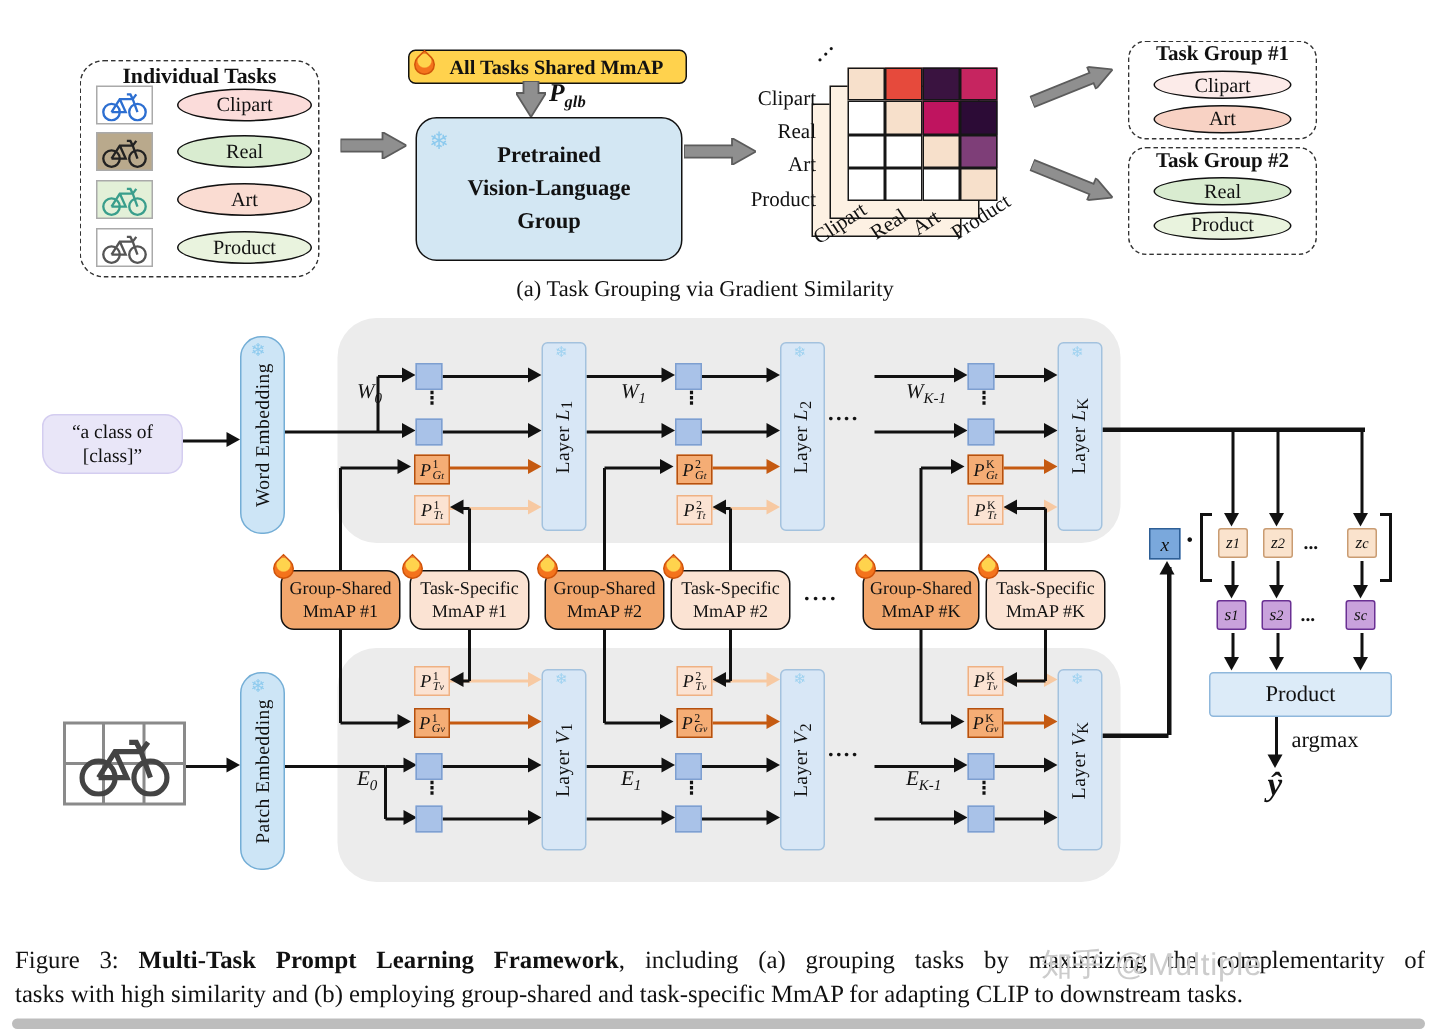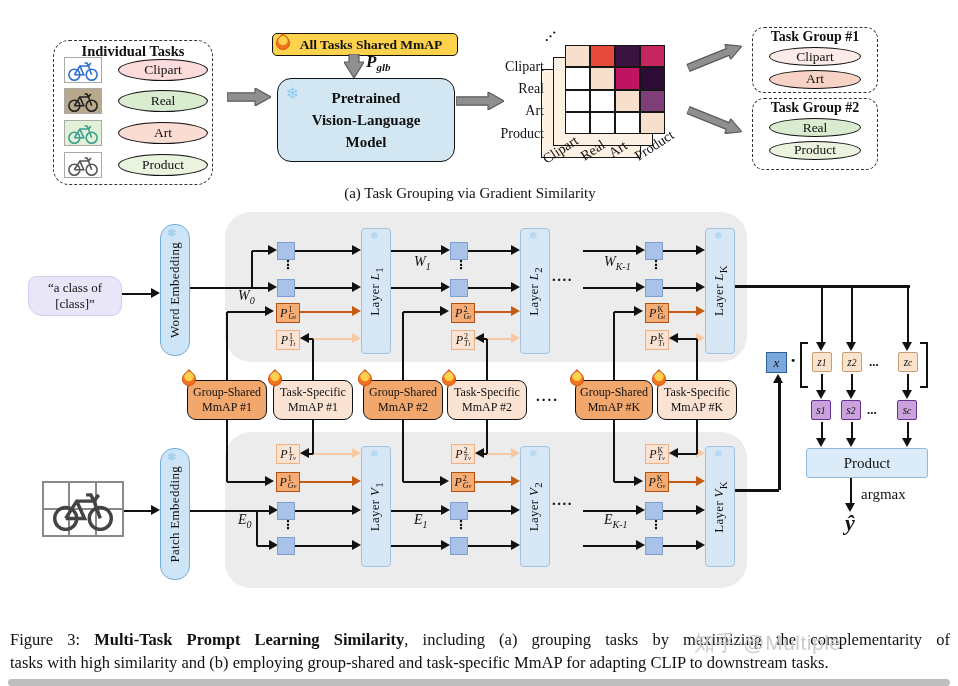--- a/index.html
+++ b/index.html
@@ -7,21 +7,21 @@
     font-family:"Liberation Serif","DejaVu Serif",serif;color:#111;overflow:hidden;}
   #canvas *{box-sizing:border-box;}
   .abs{position:absolute;}
   
   #itasks-box{left:53px;top:40px;width:160px;height:145px;border:1.6px dashed #333;border-radius:16px;}
   #itasks-title{left:53px;top:43px;width:160px;text-align:center;font-weight:bold;font-size:14.5px;}
   #banner{left:272px;top:33px;width:186px;height:23px;background:#ffd24d;border:1.5px solid #111;
     border-radius:5px;display:flex;align-items:center;justify-content:center;font-weight:bold;font-size:13.5px;padding-left:12px;}
   #pglb{left:366px;top:52px;font-size:17px;font-weight:bold;font-style:italic;}
   #pglb sub{font-size:11px;}
-  #vlm{left:277px;top:78px;width:178px;height:84px;background:#d3e7f3;border:1.6px solid #111;border-radius:14px;
+  #vlm{left:277px;top:78px;width:178px;height:96px;background:#d3e7f3;border:1.6px solid #111;border-radius:14px;
     display:flex;flex-direction:column;align-items:center;justify-content:center;gap:5px;font-weight:bold;font-size:15px;}
   #m-title{left:486px;top:20px;width:240px;text-align:center;font-weight:bold;font-size:14px;}
   #g1-box{left:752px;top:27px;width:126px;height:66px;border:1.6px dashed #333;border-radius:12px;}
   #g1-title{left:752px;top:29px;width:126px;text-align:center;font-weight:bold;font-size:14px;}
   #g2-box{left:752px;top:98px;width:126px;height:72px;border:1.6px dashed #333;border-radius:12px;}
   #g2-title{left:752px;top:100px;width:126px;text-align:center;font-weight:bold;font-size:14px;}
   #cap-a{left:250px;top:185px;width:440px;text-align:center;font-size:15px;}
   
   #t-region{left:225px;top:212px;width:522px;height:150px;background:#ececec;border-radius:26px;}
   #i-region{left:225px;top:432px;width:522px;height:156px;background:#ececec;border-radius:26px;}
@@ -66,21 +66,21 @@
 
   <div class="abs" id="itasks-box"></div>
   <div class="abs" id="itasks-title">Individual Tasks</div>
   <div class="abs" id="banner">
     <span>All Tasks Shared MmAP</span>
   </div>
   <div class="abs" id="pglb"><span>P</span><sub>glb</sub></div>
   <div class="abs" id="vlm">
     <span>Pretrained</span>
     <span>Vision-Language</span>
-    <span>Model</span>
+    <span>Group</span>
   </div>
   <span class="abs sf" id="sf-vlm">❄</span>
   <div class="abs" id="g1-box"></div>
   <div class="abs" id="g1-title">Task Group #1</div>
   <div class="abs" id="g2-box"></div>
   <div class="abs" id="g2-title">Task Group #2</div>
   <div class="abs" id="cap-a">(a) Task Grouping via Gradient Similarity</div>
 
   <div class="abs" id="t-region"></div>
   <div class="abs" id="i-region"></div>
@@ -103,21 +103,21 @@
   <div class="abs" id="xdot">·</div>
   <div class="abs" id="br-l"></div>
   <div class="abs" id="br-r"></div>
   <div class="abs" id="softmax-box">
       <span>Product</span>
     </div>
   <div class="abs" id="argmax-label">argmax</div>
   <div class="abs" id="yhat">ŷ</div>
 
   <div class="abs" id="figcap">
-    <div class="j"><span>Figure 3: </span><b>Multi-Task Prompt Learning Similarity</b><span>, including (a) grouping tasks by maximizing the complementarity of</span></div>
+    <div class="j"><span>Figure 3: </span><b>Multi-Task Prompt Learning Framework</b><span>, including (a) grouping tasks by maximizing the complementarity of</span></div>
     <div>tasks with high similarity and (b) employing group-shared and task-specific MmAP for adapting CLIP to downstream tasks.</div>
   </div>
   <div class="abs" id="watermark">知乎 @Multiple</div>
   <div class="abs" id="bottombar"></div>
 <div style="position: absolute; left: 64px; top: 57px; width: 38px; height: 26px; background: rgb(255, 255, 255); border: 1px solid rgb(170, 170, 170); display: flex; align-items: center; justify-content: center;">
       <svg width="32" height="22" viewBox="0 0 40 28">
         <circle cx="9" cy="20" r="7" fill="none" stroke="#2d6fd1" stroke-width="2"></circle>
         <circle cx="31" cy="20" r="7" fill="none" stroke="#2d6fd1" stroke-width="2"></circle>
         <path d="M9 20 L16 9 L27 9 L31 20 M16 9 L21 20 L9 20 M27 9 L25 5 L22 5 M27 9 L30 5" fill="none" stroke="#2d6fd1" stroke-width="2"></path>
       </svg>
@@ -232,21 +232,21 @@
       <i>P</i>
       <span class="ss">
         <span>1</span>
         <span><i>T</i><span class="t2"><i>t</i></span></span>
       </span>
     </div>
     <div style="position: absolute; left: 361px; top: 228px; width: 30px; height: 126px; background: rgb(216, 231, 246); border: 1.2px solid rgb(163, 194, 222); border-radius: 4px; display: flex; align-items: center; justify-content: center; z-index: 4;">
       <span class="vtext">Layer <i>L</i><sub>1</sub></span>
     </div>
     <div style="position: absolute; left: 370px; top: 230px; font-size: 10px; color: rgb(159, 210, 240); z-index: 5; font-family: &quot;DejaVu Sans&quot;, sans-serif;">❄</div>
-    <div style="position: absolute; left: 238px; top: 254px; font-size: 14px; z-index: 4; margin-top: 34px;"><i>W</i><sub style="font-size:10px"><i>0</i></sub></div>
+    <div style="position: absolute; left: 238px; top: 254px; font-size: 14px; z-index: 4;"><i>W</i><sub style="font-size:10px"><i>0</i></sub></div>
     <div style="position: absolute; left: 391px; top: 249.9px; width: 53px; height: 2.2px; background: rgb(17, 17, 17);"></div>
     <div style="position: absolute; left: 441px; top: 245.4px; width: 0px; height: 0px; border-top: 5.6px solid transparent; border-bottom: 5.6px solid transparent; border-left: 9px solid rgb(17, 17, 17);"></div>
     <div style="position: absolute; left: 391px; top: 286.9px; width: 53px; height: 2.2px; background: rgb(17, 17, 17);"></div>
     <div style="position: absolute; left: 441px; top: 282.4px; width: 0px; height: 0px; border-top: 5.6px solid transparent; border-bottom: 5.6px solid transparent; border-left: 9px solid rgb(17, 17, 17);"></div>
     <div style="position: absolute; left: 468px; top: 249.9px; width: 46px; height: 2.2px; background: rgb(17, 17, 17);"></div>
     <div style="position: absolute; left: 511px; top: 245.4px; width: 0px; height: 0px; border-top: 5.6px solid transparent; border-bottom: 5.6px solid transparent; border-left: 9px solid rgb(17, 17, 17);"></div>
     <div style="position: absolute; left: 468px; top: 286.9px; width: 46px; height: 2.2px; background: rgb(17, 17, 17);"></div>
     <div style="position: absolute; left: 511px; top: 282.4px; width: 0px; height: 0px; border-top: 5.6px solid transparent; border-bottom: 5.6px solid transparent; border-left: 9px solid rgb(17, 17, 17);"></div>
     <div style="position: absolute; left: 475px; top: 310.7px; width: 39px; height: 2.6px; background: rgb(197, 90, 17);"></div>
     <div style="position: absolute; left: 511px; top: 306.4px; width: 0px; height: 0px; border-top: 5.6px solid transparent; border-bottom: 5.6px solid transparent; border-left: 9px solid rgb(197, 90, 17);"></div>

